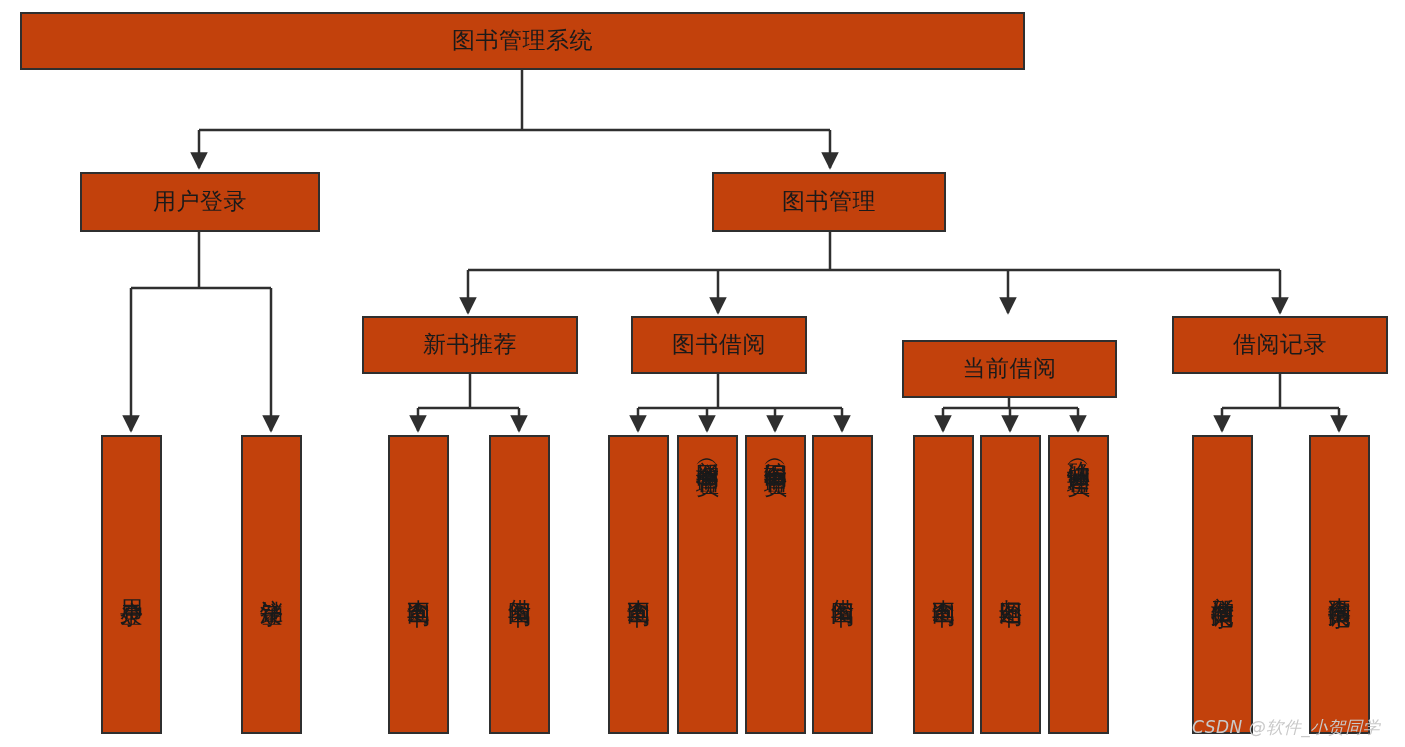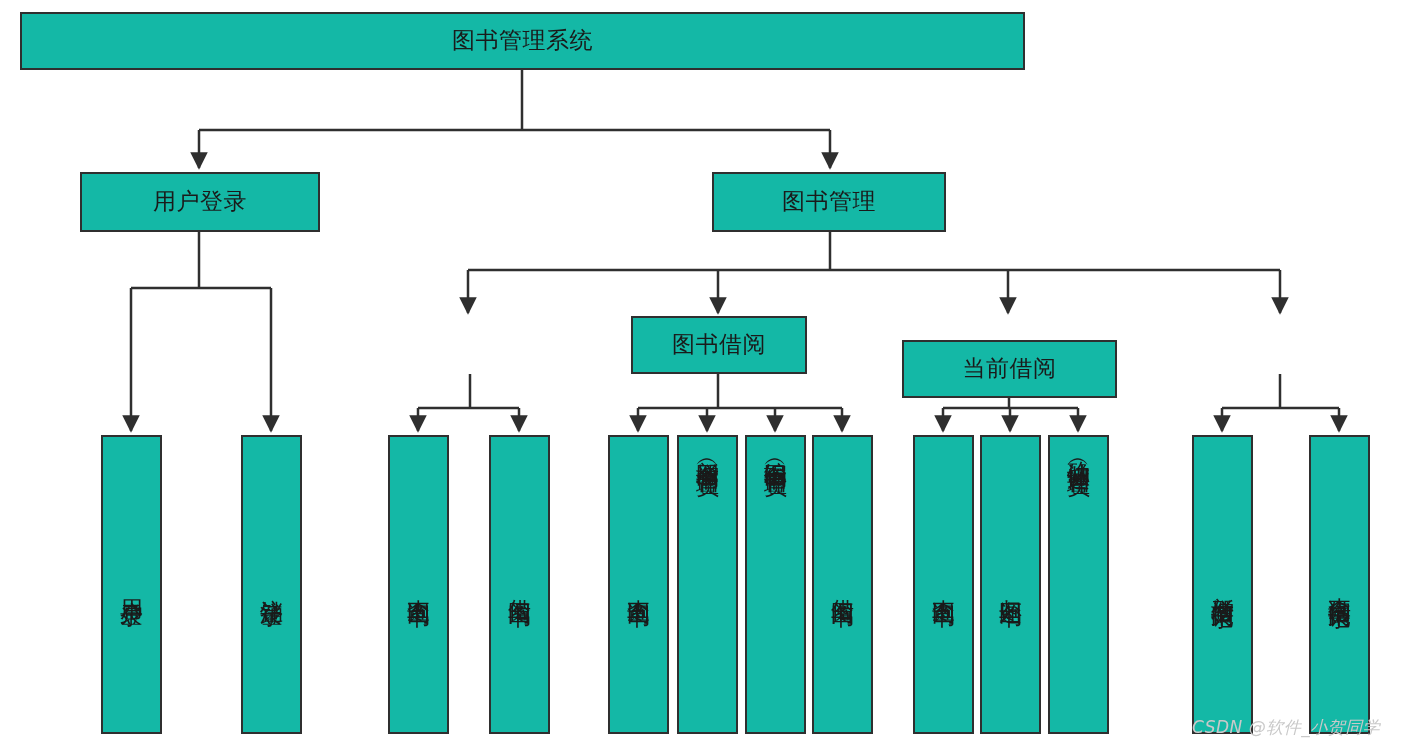--- a/index.html
+++ b/index.html
@@ -22,21 +22,21 @@
     position: absolute;
     left: 0;
     top: 0;
     width: 1405px;
     height: 747px;
     pointer-events: none;
   }
   .node {
     position: absolute;
     box-sizing: border-box;
-    background: #14b8a6;
+    background: #c2410c;
     border: 2.5px solid #2f2f2f;
     display: flex;
     align-items: center;
     justify-content: center;
     color: #1a1a1a;
   }
   .node .label {
     display: block;
     text-align: center;
     line-height: 1.02;
@@ -137,26 +137,32 @@
     <span class="label">图书管理系统</span>
   </div>
 
   <div class="node horiz" style="left:80px; top:172px; width:240px; height:60px;">
     <span class="label">用户登录</span>
   </div>
   <div class="node horiz" style="left:712px; top:172px; width:234px; height:60px;">
     <span class="label">图书管理</span>
   </div>
 
+  <div class="node horiz" style="left:362px; top:316px; width:216px; height:58px;">
+    <span class="label">新书推荐</span>
+  </div>
   <div class="node horiz" style="left:631px; top:316px; width:176px; height:58px;">
     <span class="label">图书借阅</span>
   </div>
   <div class="node horiz" style="left:902px; top:316px; width:215px; height:58px;margin-top:24px;">
     <span class="label">当前借阅</span>
   </div>
+  <div class="node horiz" style="left:1172px; top:316px; width:216px; height:58px;">
+    <span class="label">借阅记录</span>
+  </div>
 
   <div class="node vert centered" style="left:101px; top:435px; width:61px; height:299px;">
     <span class="label">用户登录</span>
   </div>
   <div class="node vert centered" style="left:241px; top:435px; width:61px; height:299px;">
     <span class="label">注销登录</span>
   </div>
 
   <div class="node vert centered" style="left:388px; top:435px; width:61px; height:299px;">
     <span class="label">查询图书</span>

